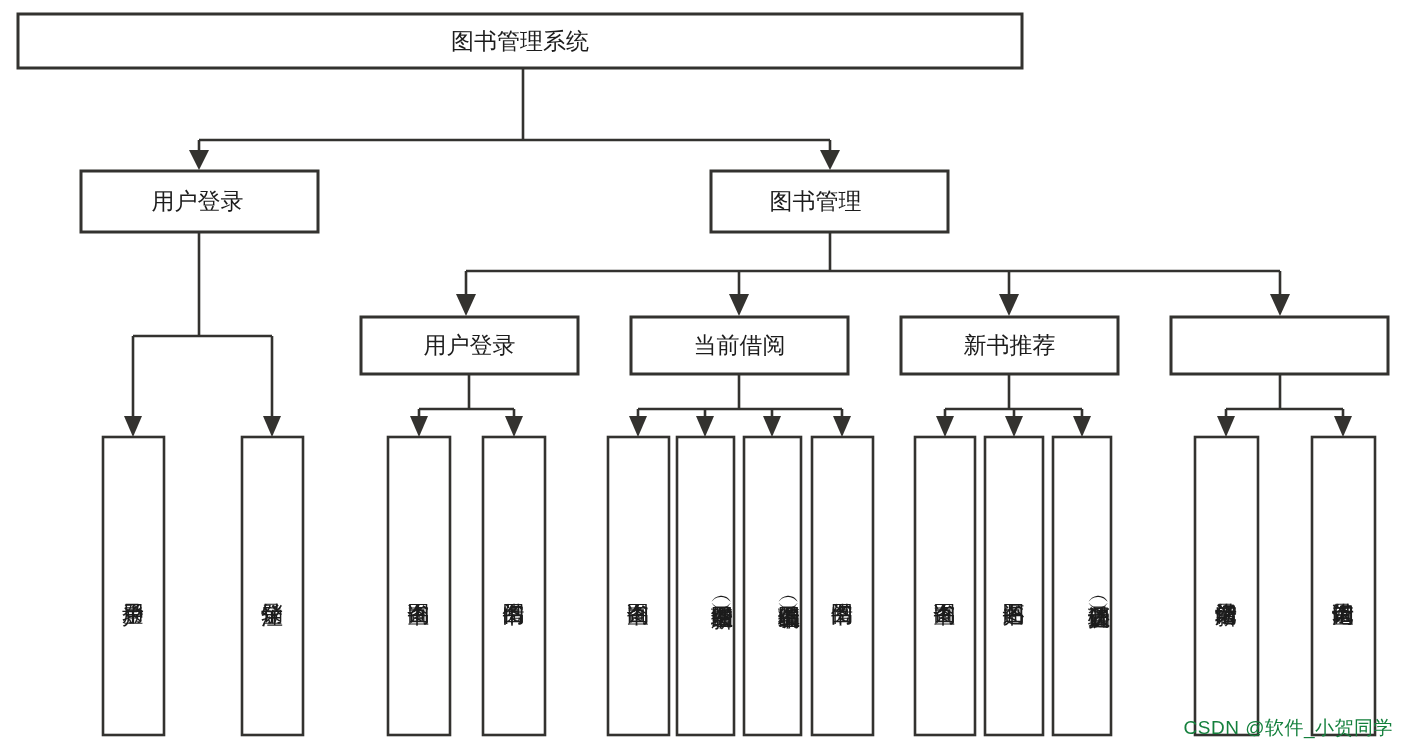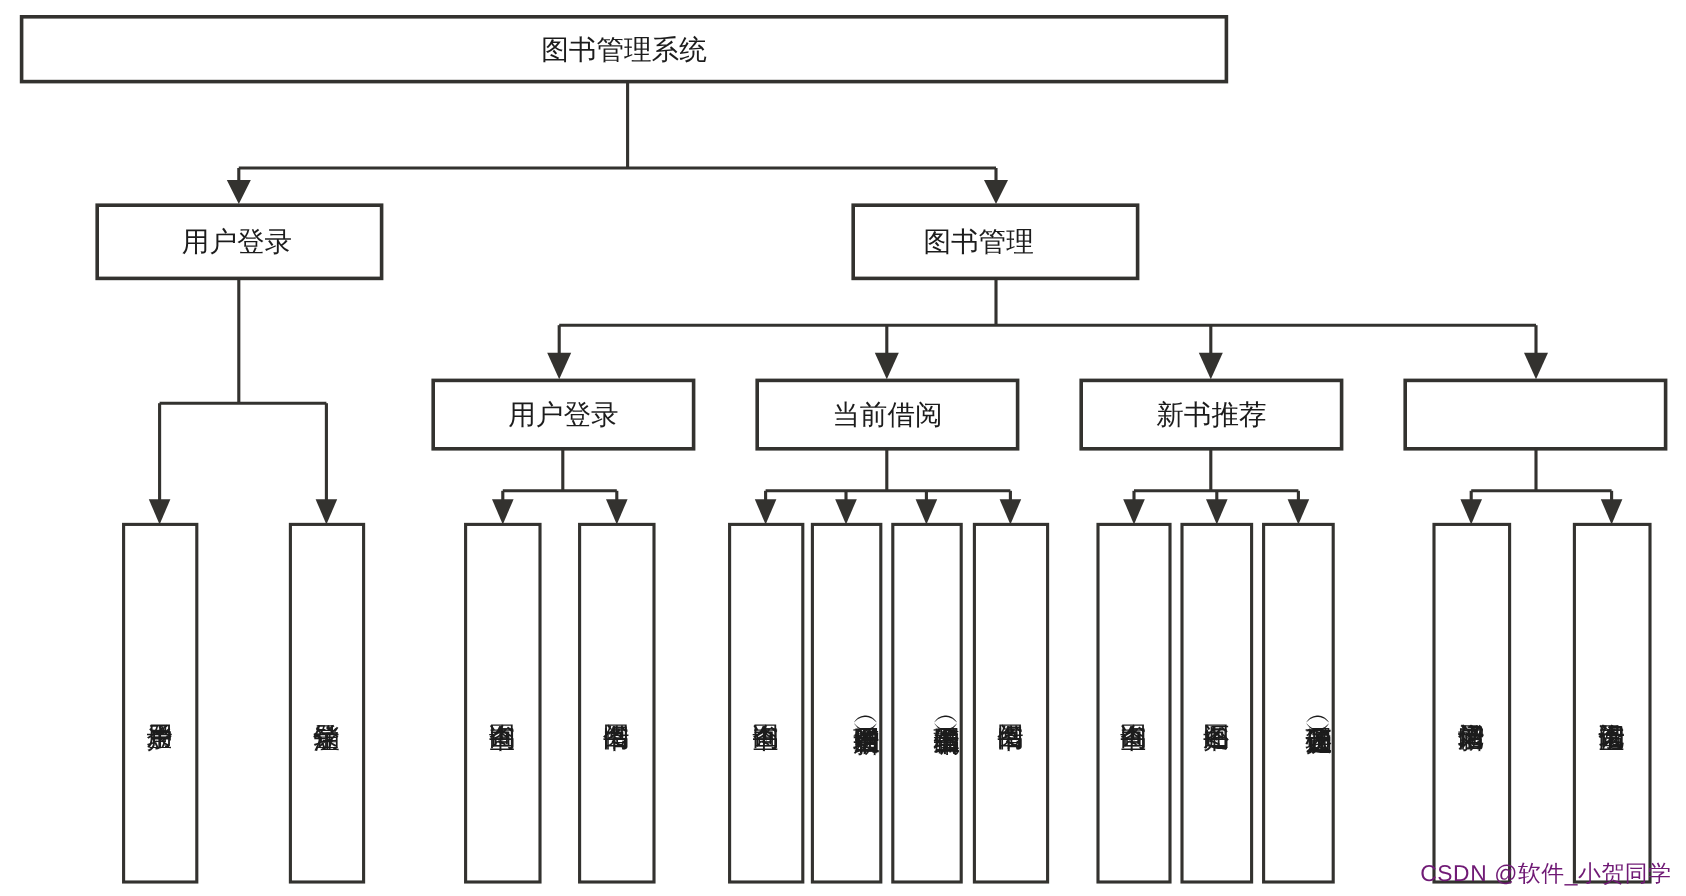--- a/index.html
+++ b/index.html
@@ -72,21 +72,21 @@
     color: #1c1c1c;
     white-space: nowrap;
     pointer-events: none;
   }
   #watermark {
     position: absolute;
     right: 12px;
     bottom: 6px;
     font-family: "Liberation Sans", "DejaVu Sans", sans-serif;
     font-size: 19px;
-    color: #701a75;
+    color: #15803d;
     letter-spacing: 0.5px;
     white-space: nowrap;
     user-select: none;
   }
 </style>
 </head>
 <body>
 
 <div id="diagram-root">
 

